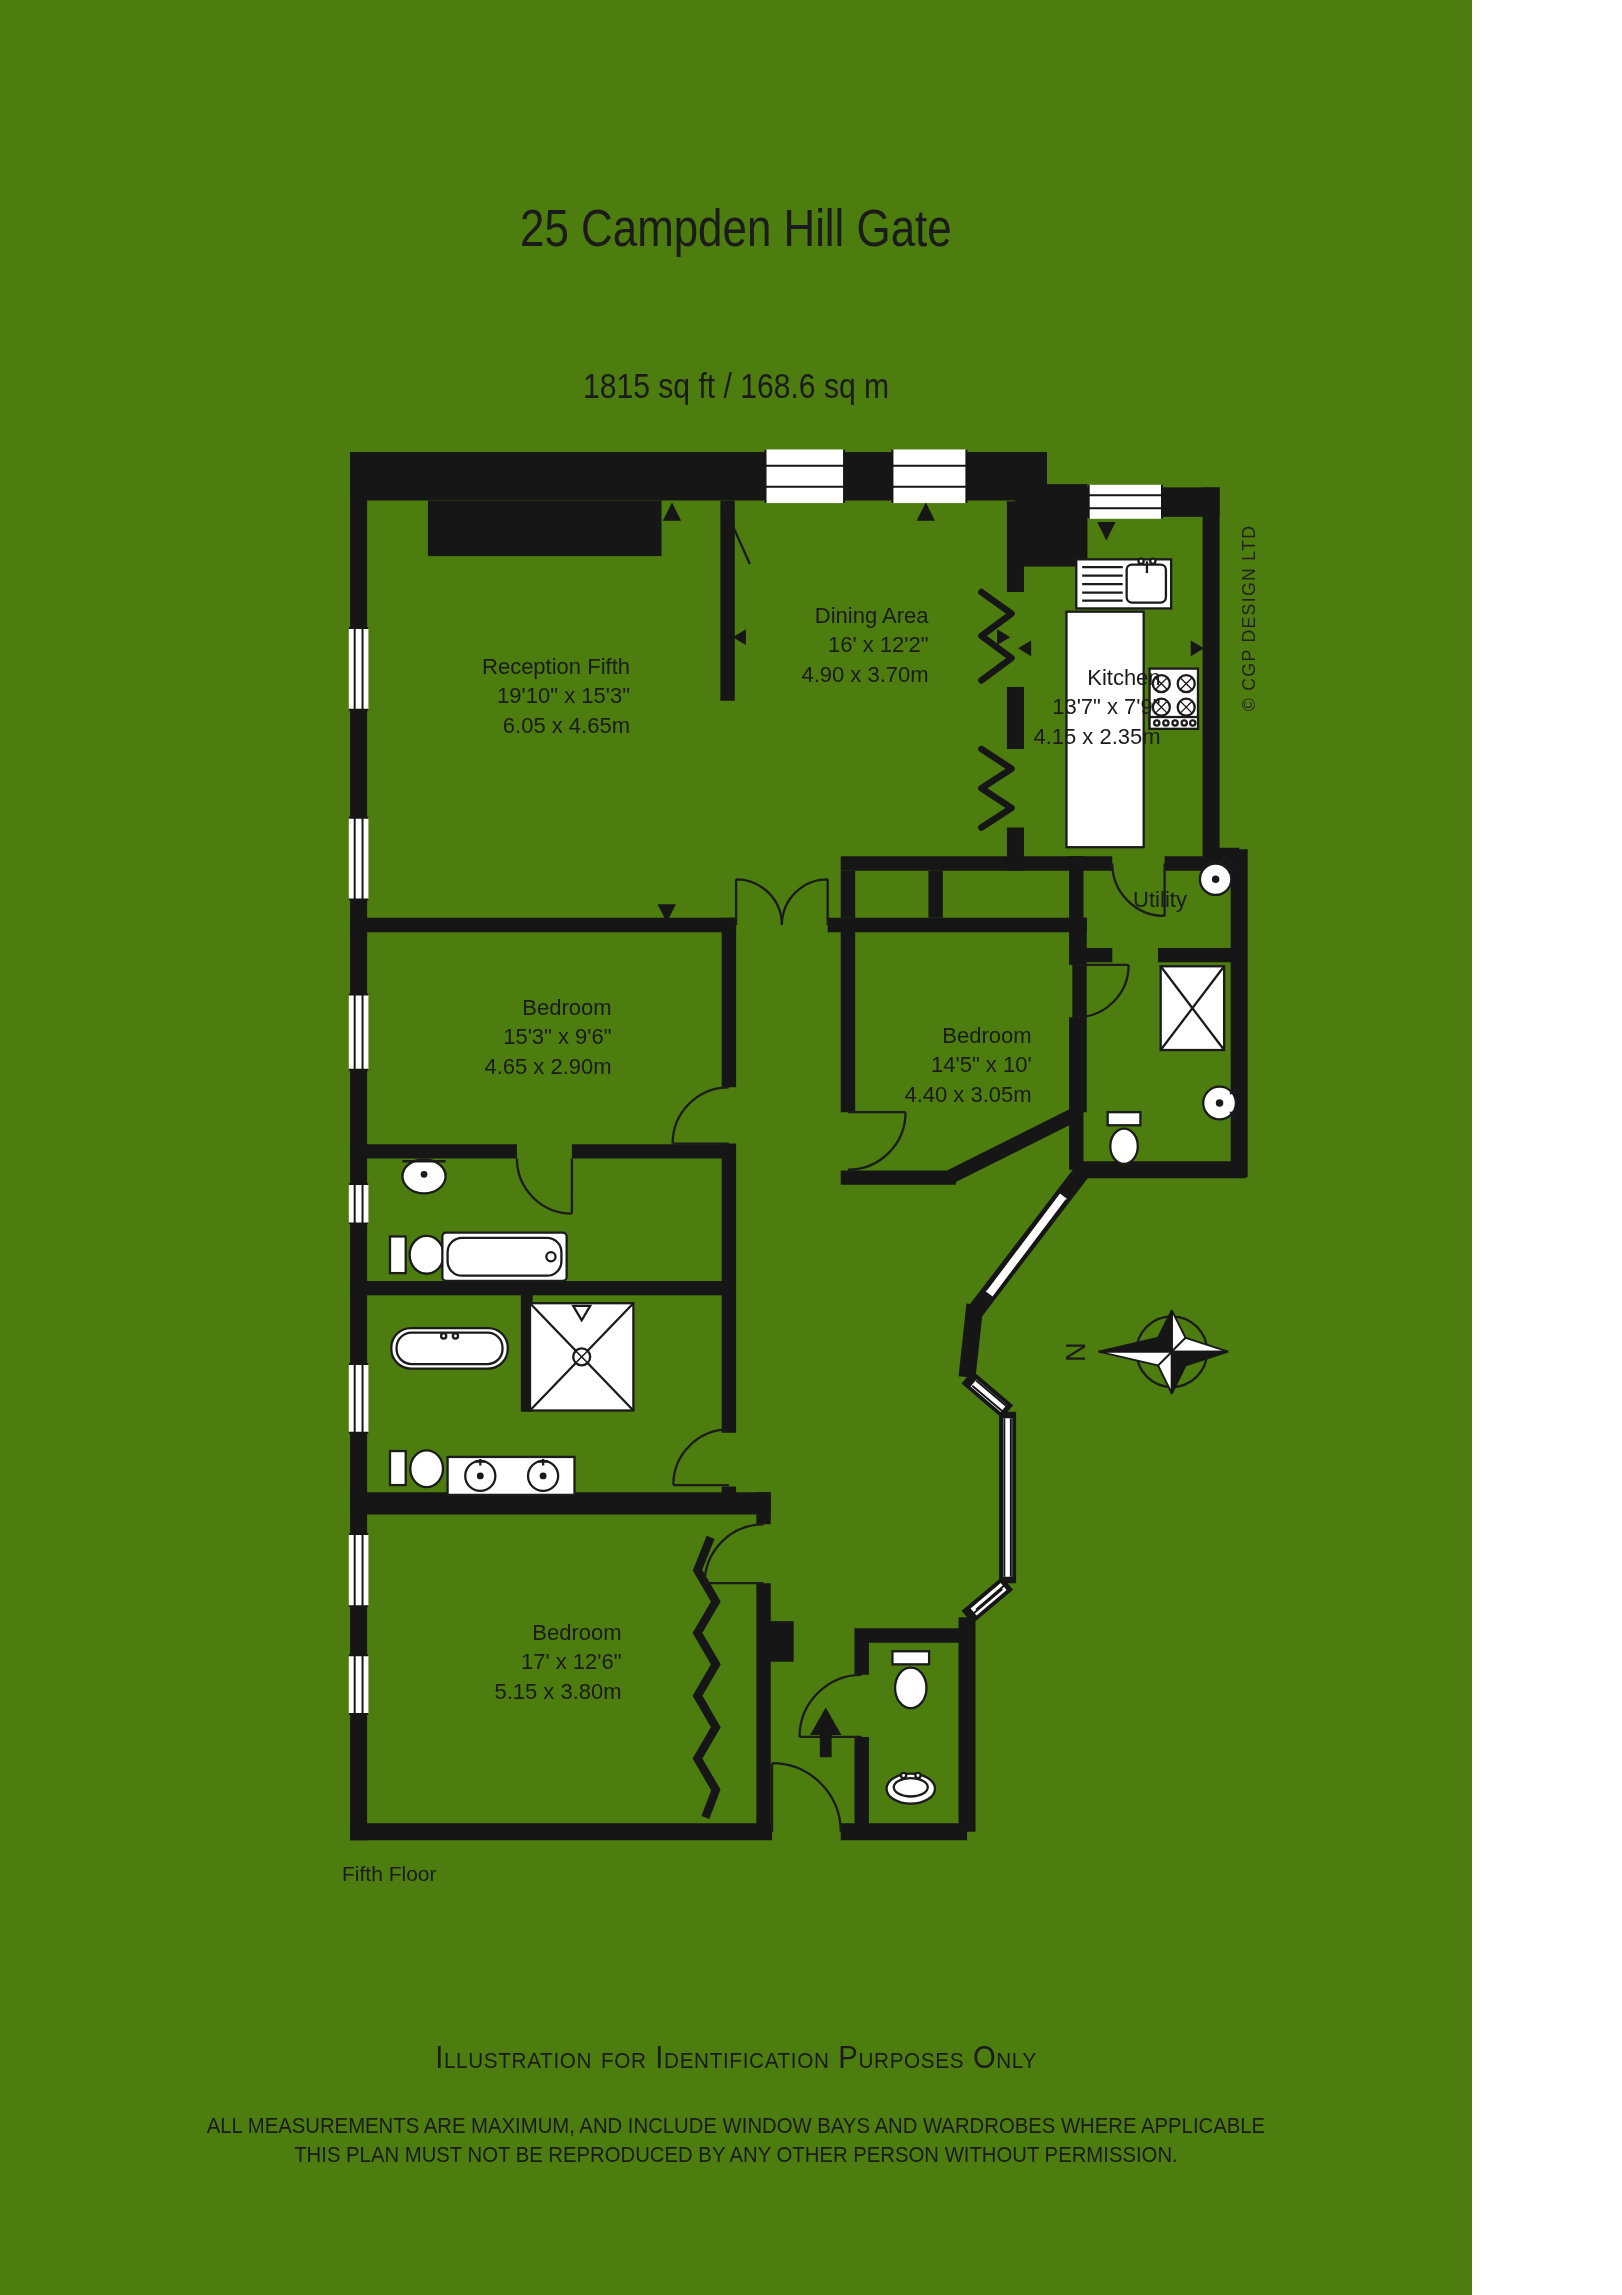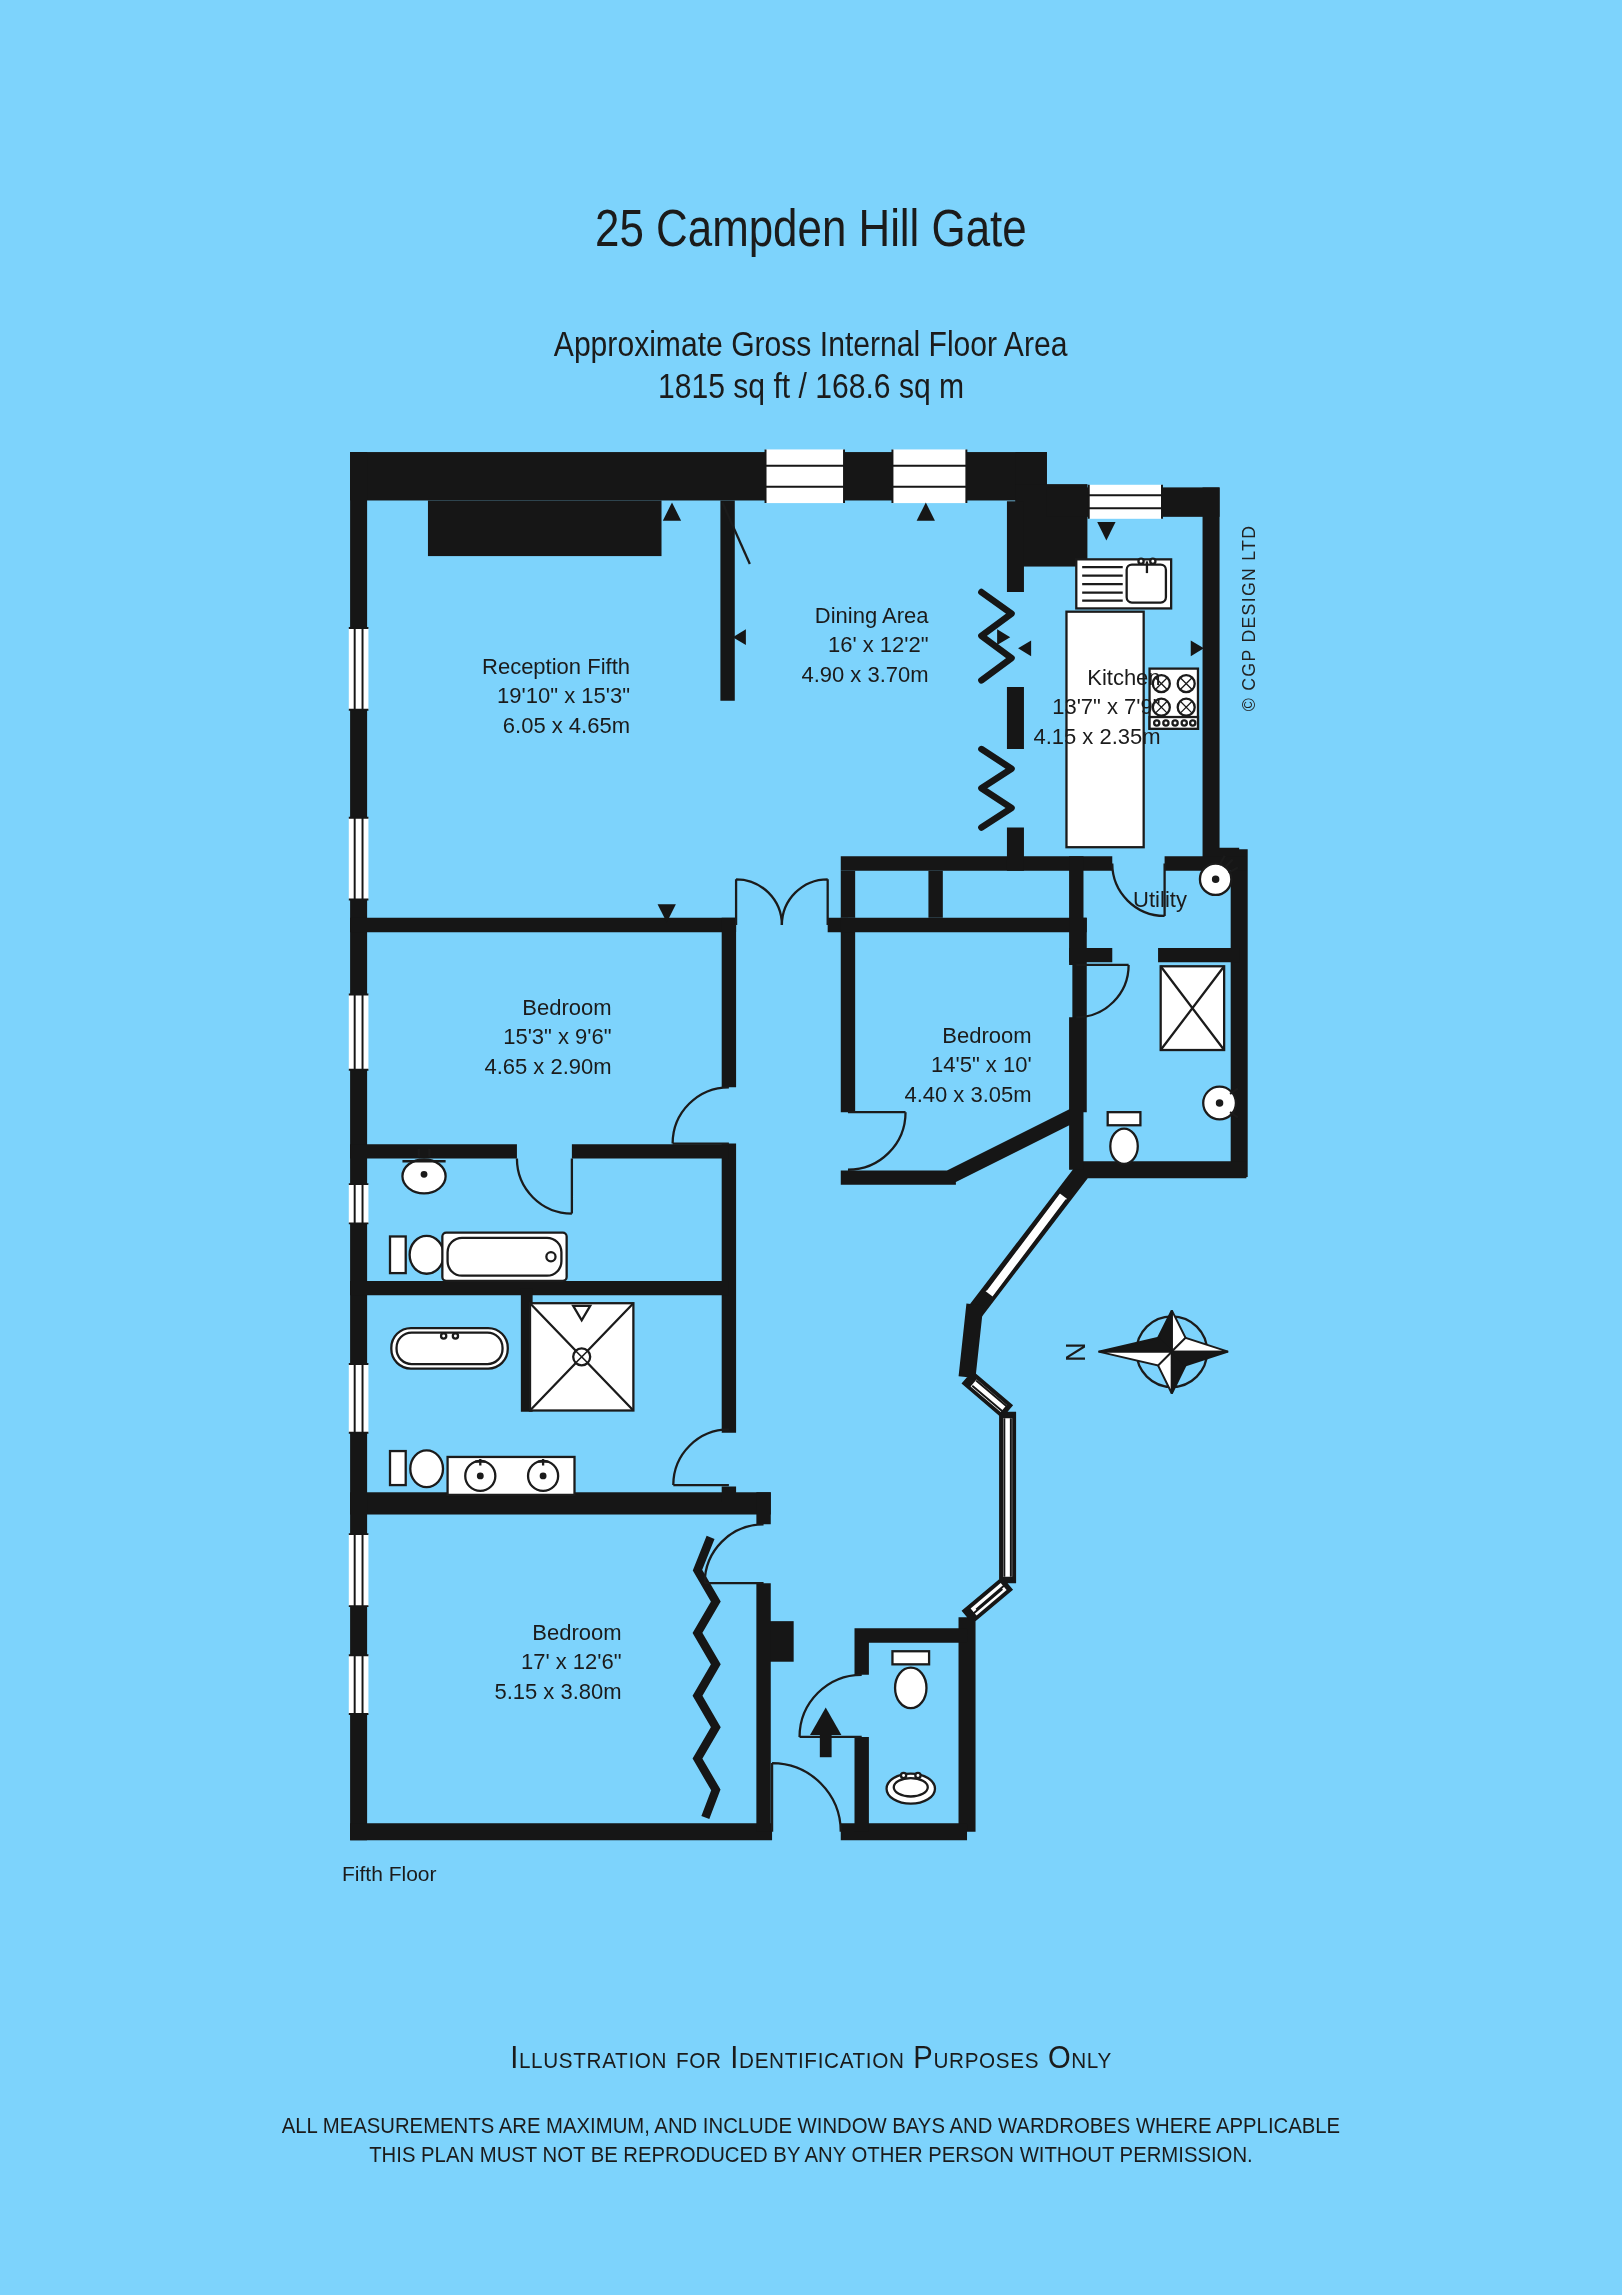--- a/index.html
+++ b/index.html
@@ -1,16 +1,16 @@
 <!DOCTYPE html>
 <html style="font-size:10.5px"><head>
 <meta charset="utf-8">
 <style>
   html,body{margin:0;padding:0;background:#ffffff;}
-  .page{position:relative;width:1622px;height:2295px;background:#7dd3fc;overflow:hidden;
+  .page{position:relative;width:1472px;height:2295px;background:#4d7c0f;overflow:hidden;
         font-family:"Liberation Sans", sans-serif;color:#1b1b1b;}
   .abs{position:absolute;}
   .center-line{position:absolute;left:0;width:100%;text-align:center;white-space:nowrap;}
   .cond{display:inline-block;transform:scaleX(0.86);transform-origin:center;}
   .cond2{display:inline-block;transform:scaleX(0.94);transform-origin:center;}
   .title-line{font-size:51px;line-height:58px;font-weight:400;}
   .subtitle-line{font-size:35px;line-height:43px;}
   .room-label{position:absolute;transform:translate(-50%,-50%);text-align:right;
               font-size:22px;line-height:29.4px;white-space:nowrap;}
   .floor-label{font-size:21px;}
@@ -23,23 +23,20 @@
   svg{position:absolute;left:0;top:0;}
 </style>
 </head>
 <body>
 
 <div class="page">
 
   <div class="abs center-line title-line" style="top:200px">
     <span class="cond">25 Campden Hill Gate</span>
   </div>
-  <div class="abs center-line subtitle-line" style="top:322px">
-    <span class="cond">Approximate Gross Internal Floor Area</span>
-  </div>
   <div class="abs center-line subtitle-line" style="top:364px">
     <span class="cond">1815 sq ft / 168.6 sq m</span>
   </div>
 
   <svg width="1622" height="2295" viewBox="0 0 2479 3508">
 
     <g fill="#161616" stroke="none">
       <rect x="535" y="691" width="1065" height="74"></rect>
       <rect x="654" y="765" width="357" height="85"></rect>
       <rect x="1552" y="691" width="48" height="80"></rect>

